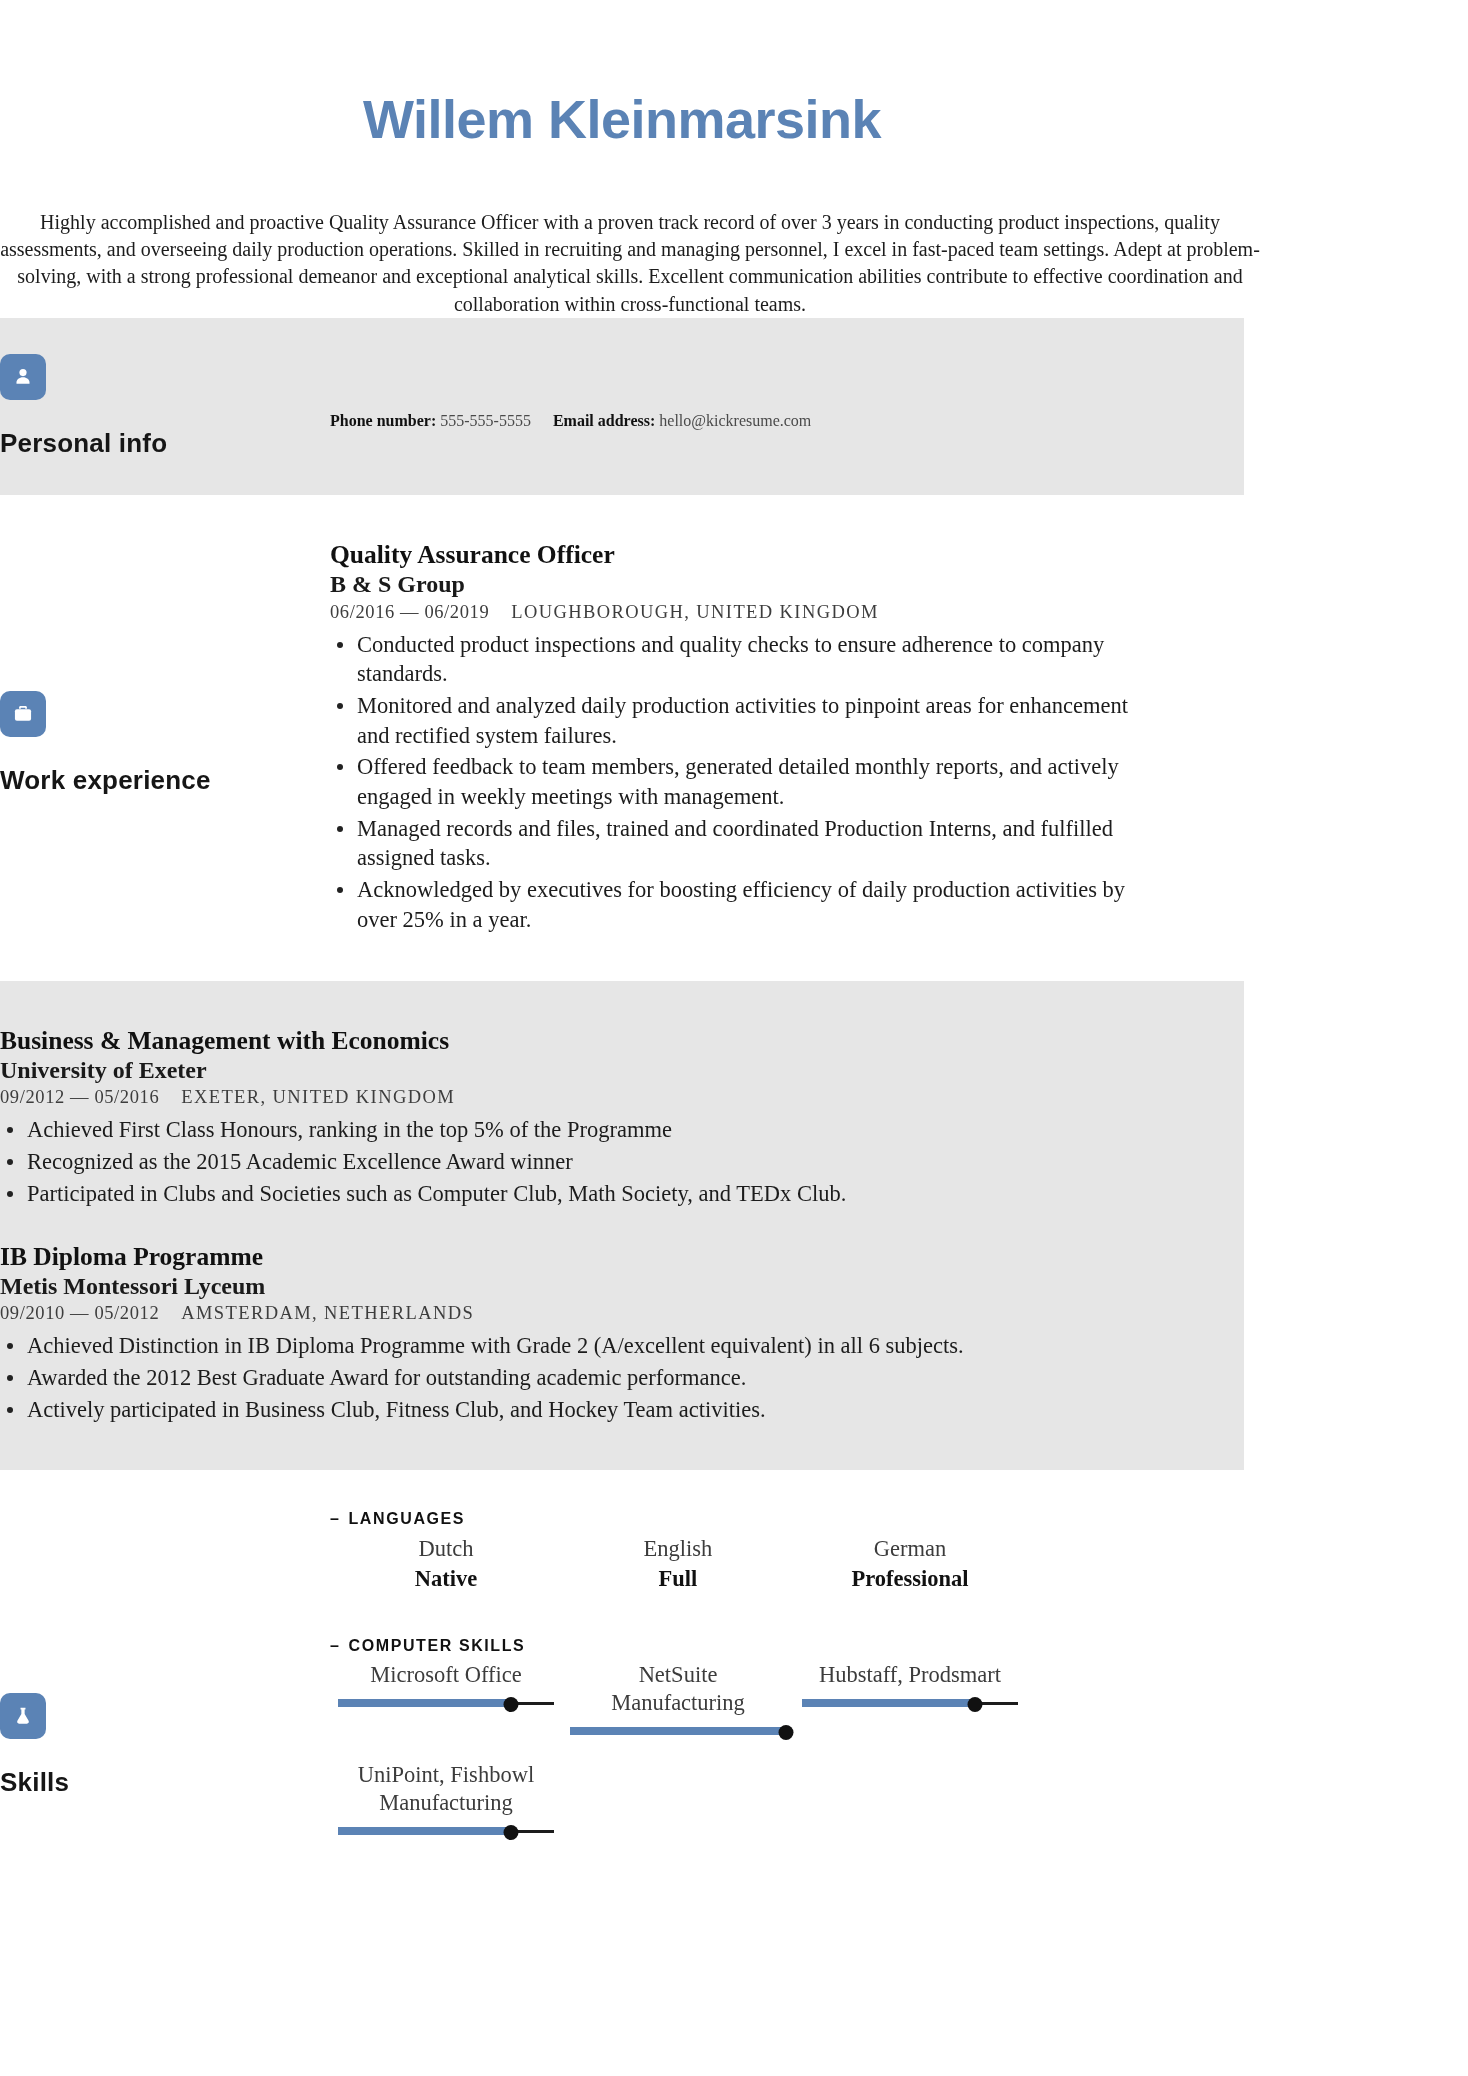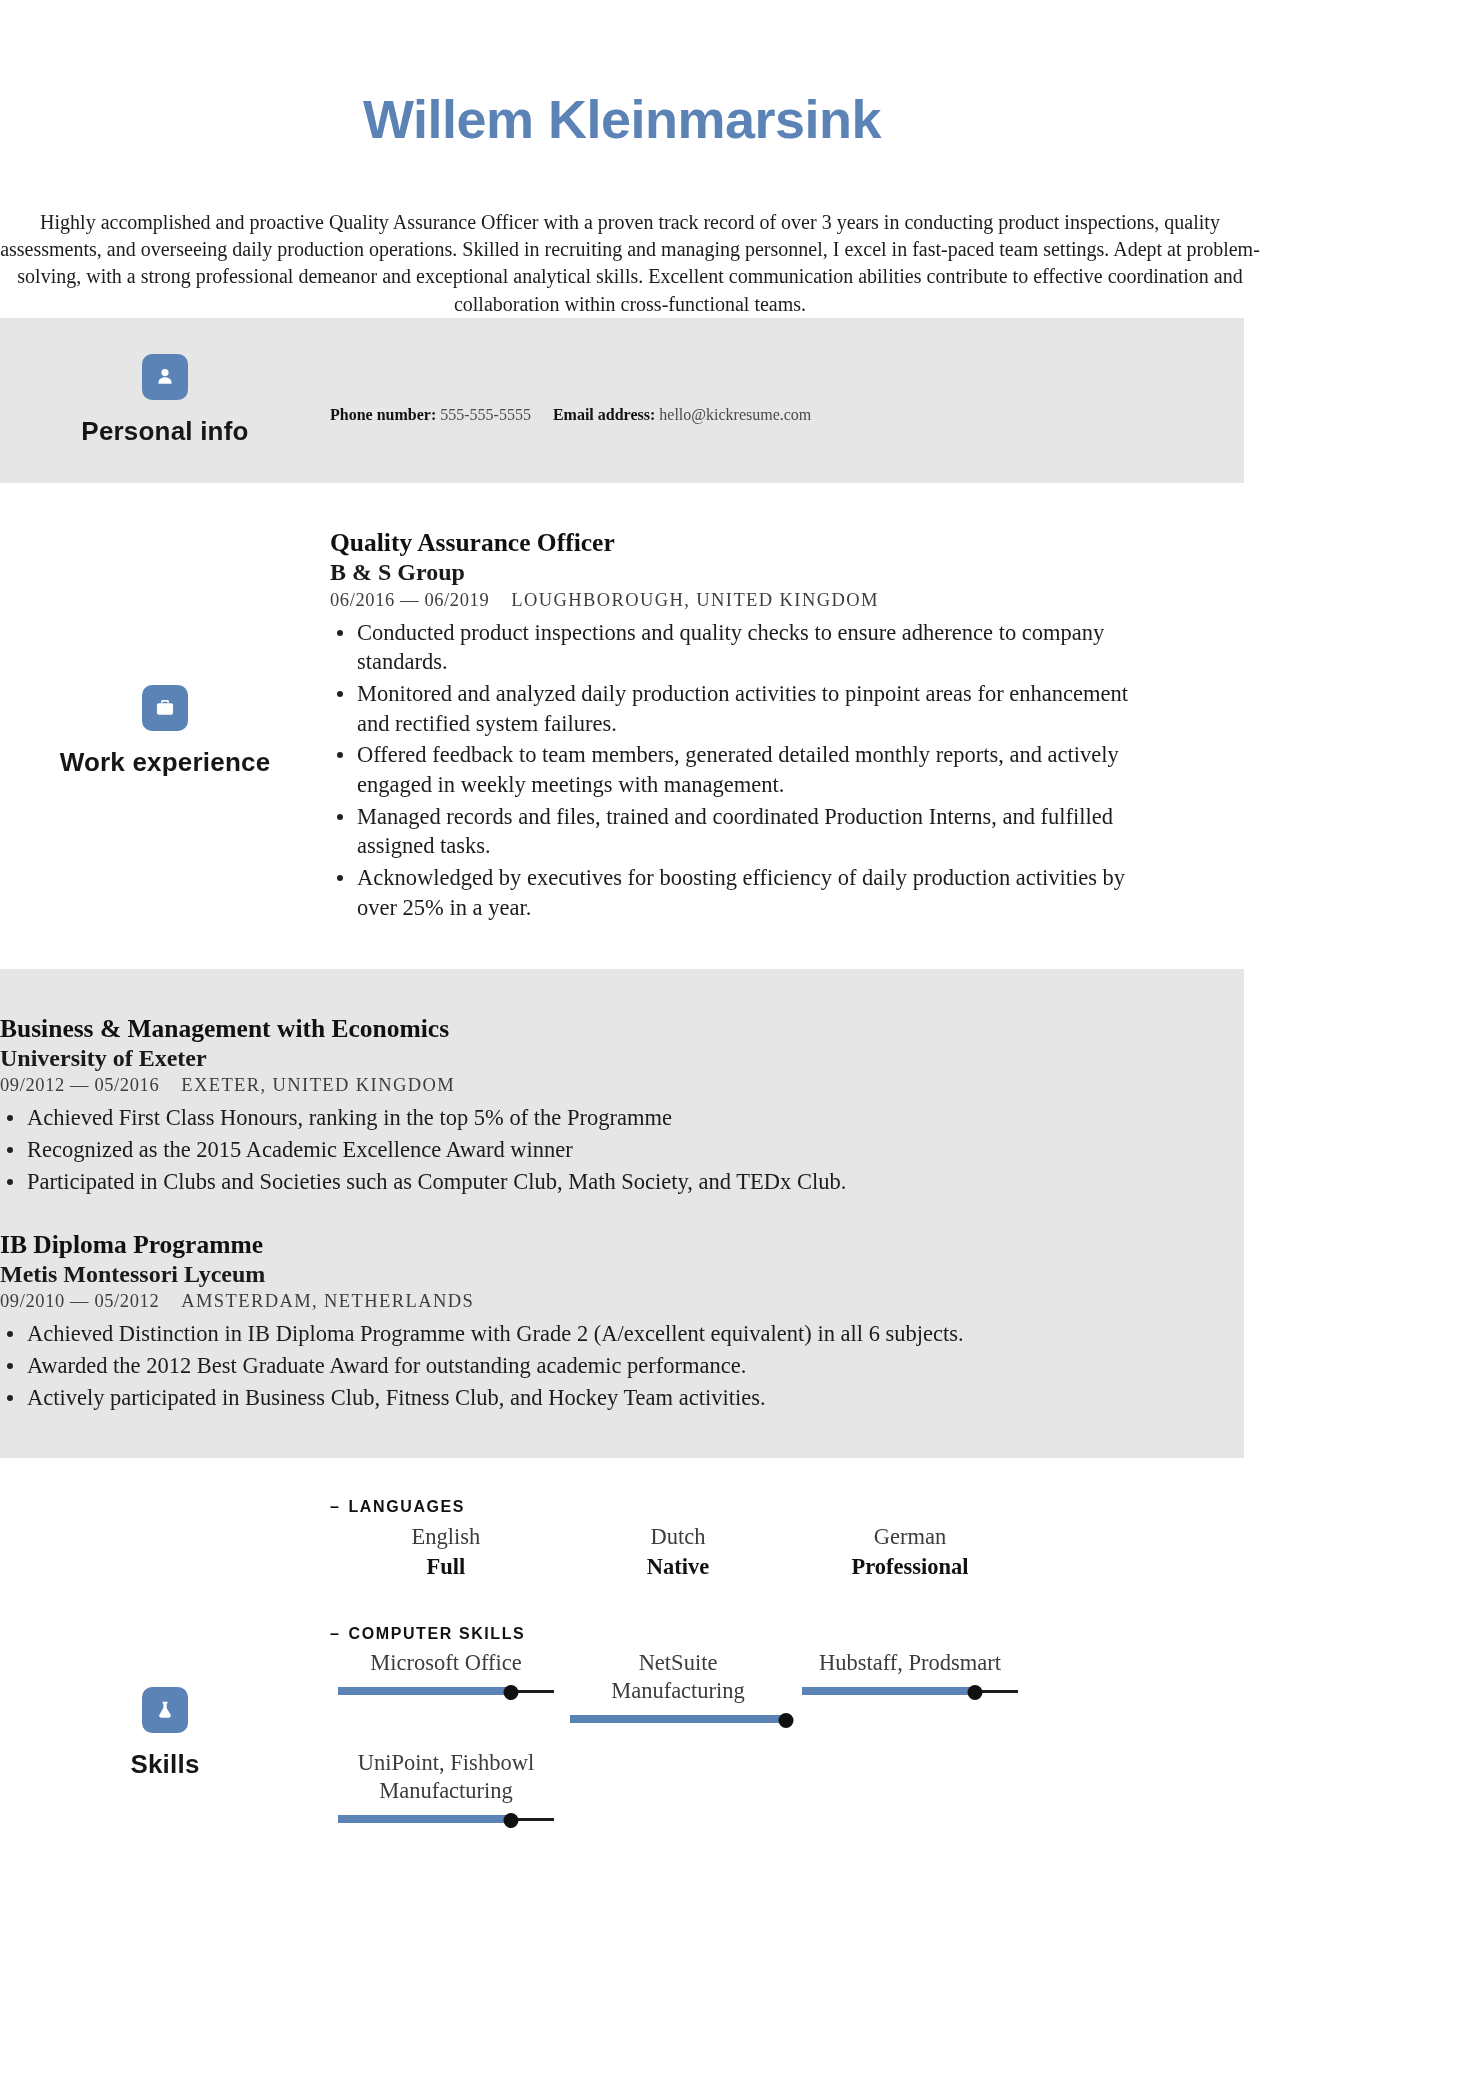--- a/index.html
+++ b/index.html
@@ -35,23 +35,23 @@
   
   .band { width: 100%; display: flex; }
   .band.gray { background: #e6e6e6; }
   .band.white { background: #ffffff; }
 
   .band-left {
     width: 330px;
     flex: 0 0 330px;
     display: flex;
     flex-direction: column;
-    align-items: center;
     justify-content: center;
     padding-top: 14px;
+    gap: 12px;
   }
   .band-right {
     flex: 1 1 auto;
     padding-right: 110px;
   }
 
   .sect-icon {
     width: 46px; height: 46px;
     background: #5b83b5;
     border-radius: 10px;
@@ -278,26 +278,26 @@
           <path d="M9.3 3.1h5.4v1.8h-.9v5.0l4.3 7.4c.8 1.4-.2 3.1-1.8 3.1H7.7c-1.6 0-2.6-1.7-1.8-3.1l4.3-7.4v-5.0h-.9V3.1z"></path>
         </svg>
       </div>
       <div class="sect-title">Skills</div>
     </div>
     <div class="band-right" id="skill-groups">
         <div class="skill-group">
           <div class="group-title"><span class="dash">–</span><span>LANGUAGES</span></div>
           <div class="lang-grid">
             <div class="lang-item">
+              <div class="lang-name">Dutch</div>
+              <div class="lang-level">Native</div>
+            </div>
+            <div class="lang-item">
               <div class="lang-name">English</div>
               <div class="lang-level">Full</div>
-            </div>
-            <div class="lang-item">
-              <div class="lang-name">Dutch</div>
-              <div class="lang-level">Native</div>
             </div>
             <div class="lang-item">
               <div class="lang-name">German</div>
               <div class="lang-level">Professional</div>
             </div>
           </div>
         </div>
         <div class="skill-group">
           <div class="group-title"><span class="dash">–</span><span>COMPUTER SKILLS</span></div>
           <div class="skill-grid">

